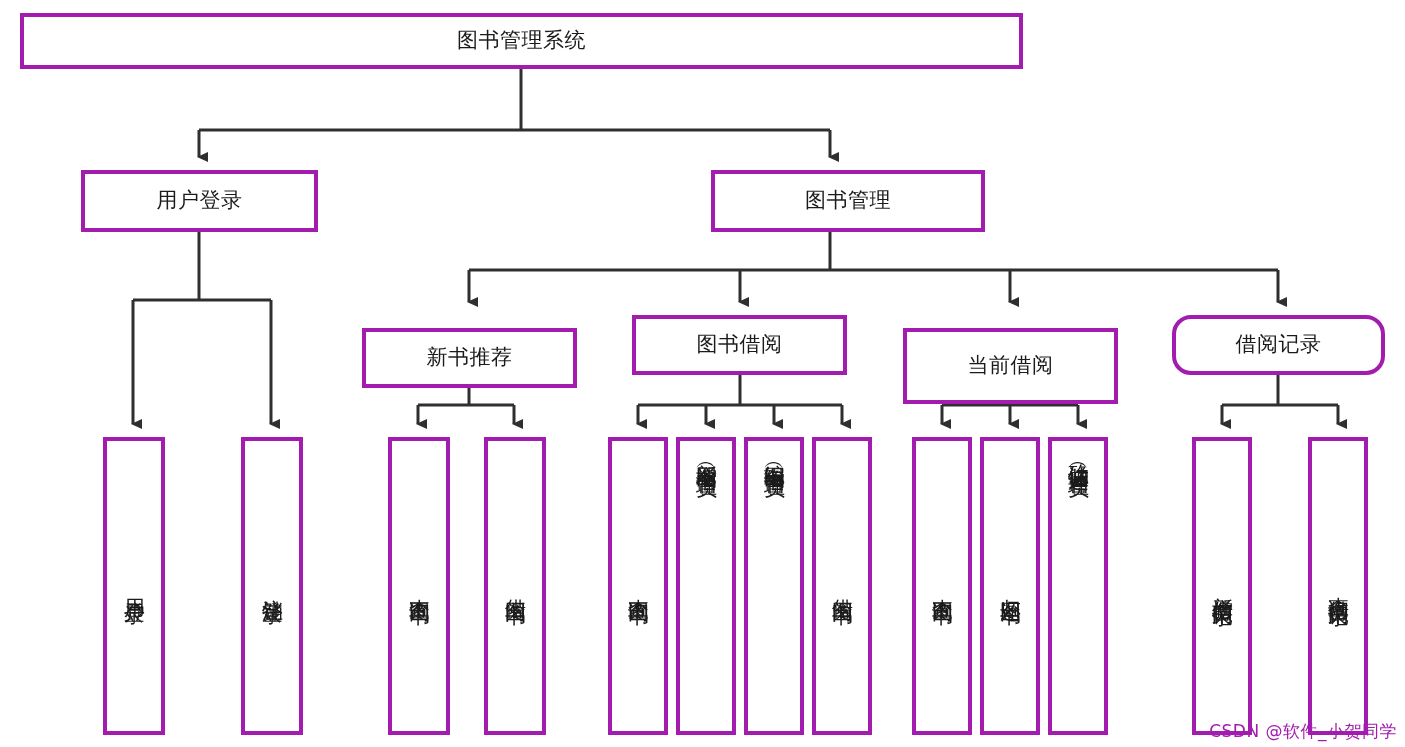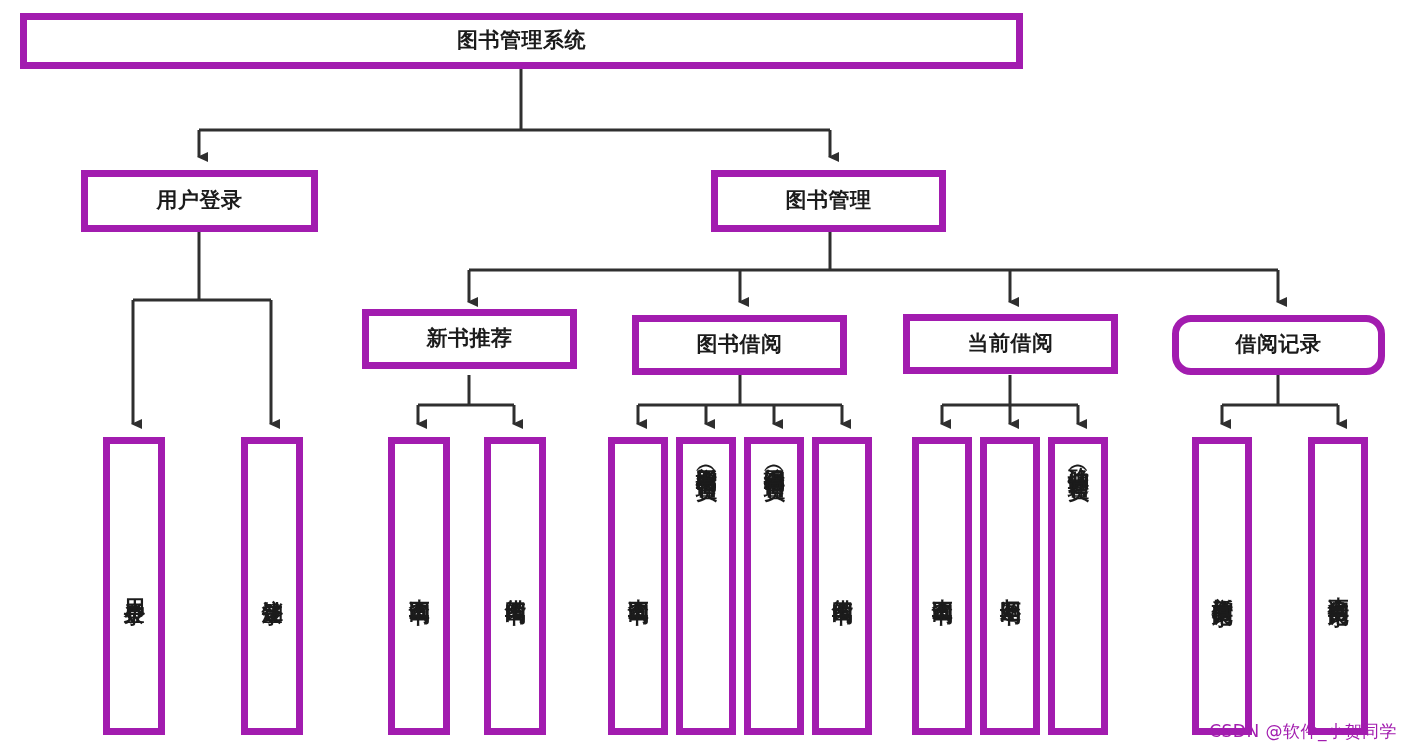--- a/index.html
+++ b/index.html
@@ -23,26 +23,25 @@
     position: absolute;
     left: 0;
     top: 0;
     width: 1405px;
     height: 747px;
   }
   .node-box {
     position: absolute;
     box-sizing: border-box;
     background: #ffffff;
-    border: 7px solid #a21caf;
+    border: 4px solid #a21caf;
     display: flex;
     align-items: center;
     justify-content: center;
     overflow: hidden;
-    font-weight: bold;
   }
   .node-label-h {
     font-size: 21px;
     color: #1b1b1b;
     letter-spacing: 0.5px;
     line-height: 1.1;
     white-space: nowrap;
     font-family: "DejaVu Sans", "Liberation Sans", sans-serif;
   }
   .node-label-v {
@@ -132,31 +131,31 @@
     </g>
   </svg>
 
   <div class="node-box" style="left:20px; top:13px; width:1003px; height:56px;">
     <span class="node-label-h">图书管理系统</span>
   </div>
 
   <div class="node-box" style="left:81px; top:170px; width:237px; height:62px;">
     <span class="node-label-h">用户登录</span>
   </div>
-  <div class="node-box" style="left:711px; top:170px; width:235px; height:62px;">
+  <div class="node-box" style="left:711px; top:170px; width:274px; height:62px;">
     <span class="node-label-h">图书管理</span>
   </div>
 
-  <div class="node-box" style="left:362px; top:309px; width:215px; height:60px;">
+  <div class="node-box" style="left:362px; top:328px; width:215px; height:60px;">
     <span class="node-label-h">新书推荐</span>
   </div>
   <div class="node-box" style="left:632px; top:315px; width:215px; height:60px;">
     <span class="node-label-h">图书借阅</span>
   </div>
-  <div class="node-box" style="left:903px; top:314px; width:215px; height:60px;">
+  <div class="node-box" style="left:903px; top:328px; width:215px; height:76px;">
     <span class="node-label-h">当前借阅</span>
   </div>
   <div class="node-box" style="left:1172px; top:315px; width:213px; height:60px;border-radius:19px;">
     <span class="node-label-h">借阅记录</span>
   </div>
 
   <div class="node-box leaf-box center-text" style="left:103px; top:437px; width:62px; height:298px;">
     <span class="node-label-v">用户登录</span>
   </div>
   <div class="node-box leaf-box center-text" style="left:241px; top:437px; width:62px; height:298px;">

